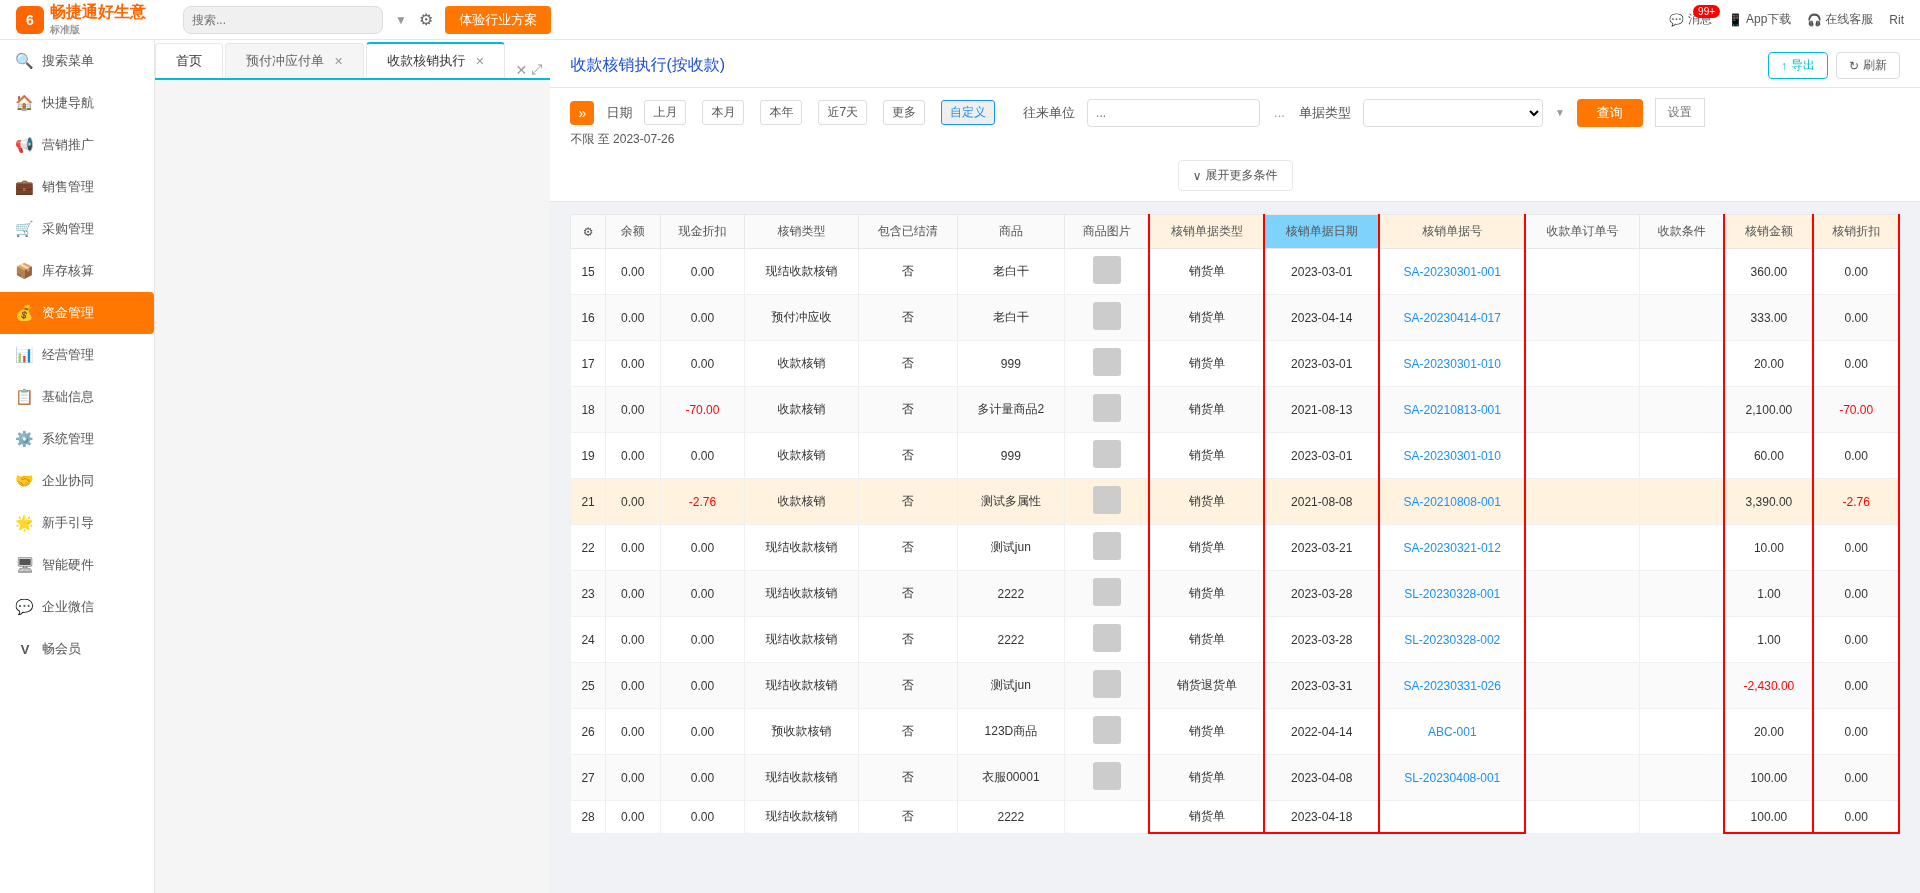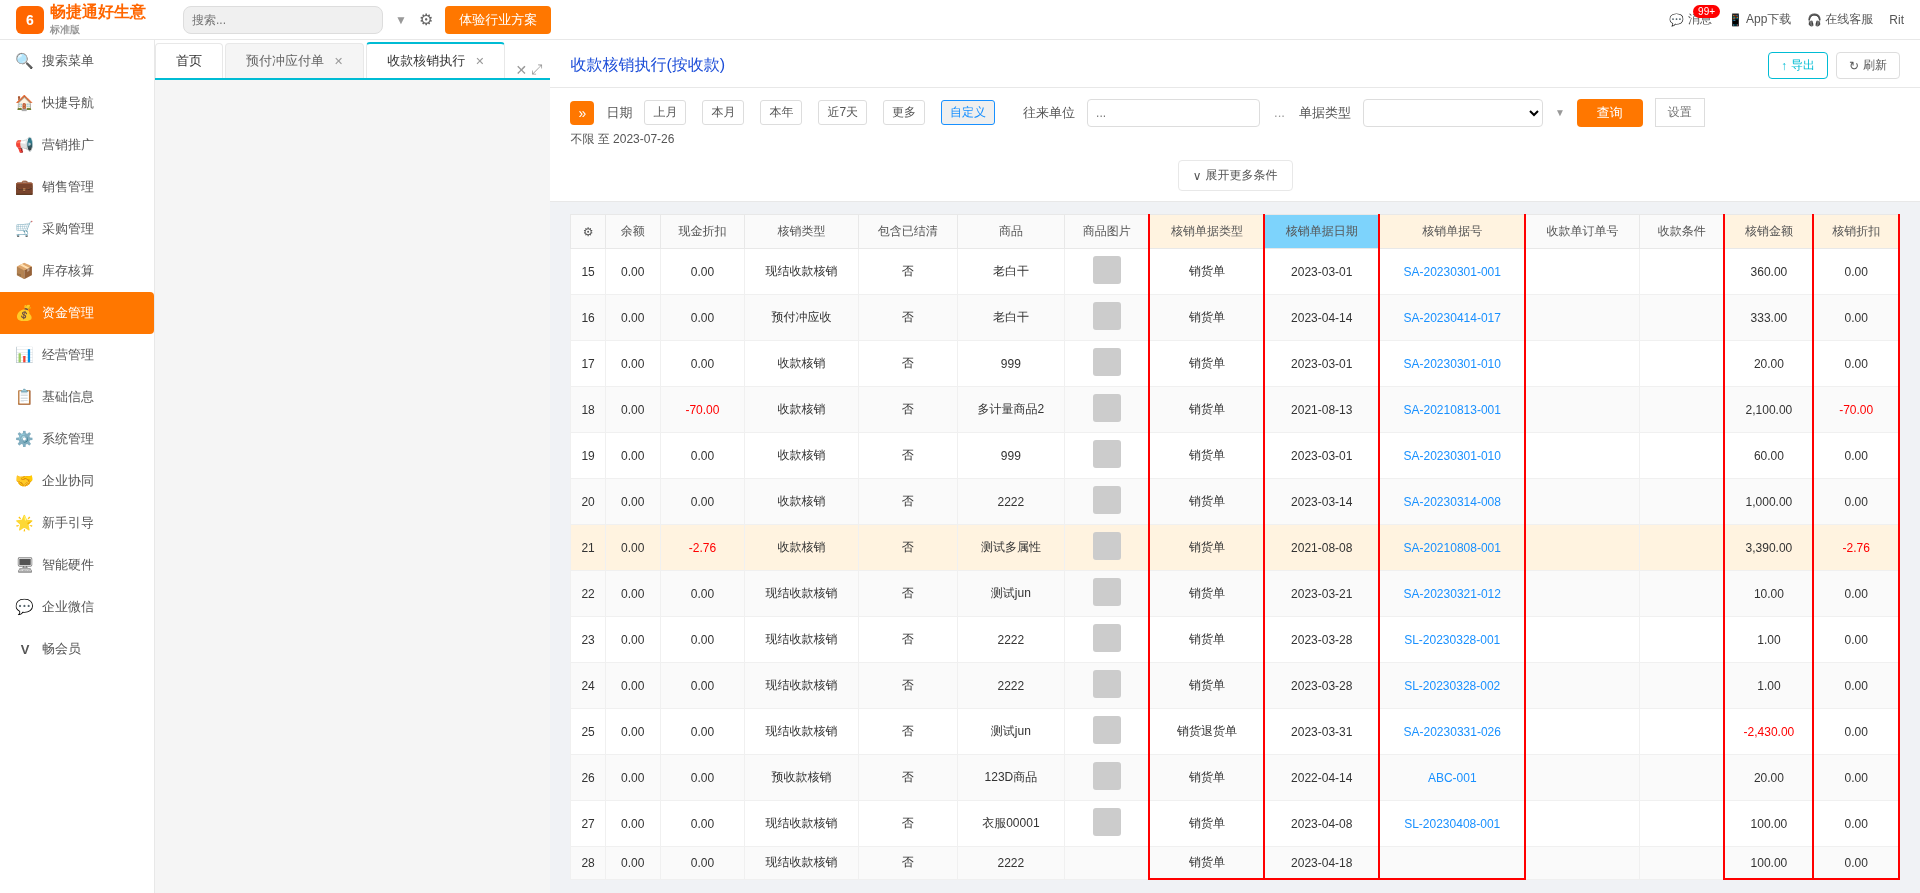--- a/index.html
+++ b/index.html
@@ -362,36 +362,20 @@
       <td>999</td>
       <td><div style="width:28px;height:28px;background:#ccc;border-radius:3px;display:inline-block;"></div></td>
       <td class="col-type">销货单</td>
       <td class="col-date">2023-03-01</td>
       <td class="col-no"><span class="link-text">SA-20230301-010</span></td>
       <td></td>
       <td></td>
       <td class="col-amount">60.00</td>
       <td class="col-discount">0.00</td>
     </tr>
-                <tr>
-      <td>20</td>
-      <td>0.00</td>
-      <td>0.00</td>
-      <td>收款核销</td>
-      <td>否</td>
-      <td>2222</td>
-      <td><div style="width:28px;height:28px;background:#ccc;border-radius:3px;display:inline-block;"></div></td>
-      <td class="col-type">销货单</td>
-      <td class="col-date">2023-03-14</td>
-      <td class="col-no"><span class="link-text">SA-20230314-008</span></td>
-      <td></td>
-      <td></td>
-      <td class="col-amount">1,000.00</td>
-      <td class="col-discount">0.00</td>
-    </tr>
                 <tr class="highlighted">
       <td>21</td>
       <td>0.00</td>
       <td class="negative" style="color: rgb(255, 0, 0);">-2.76</td>
       <td>收款核销</td>
       <td>否</td>
       <td>测试多属性</td>
       <td><div style="width:28px;height:28px;background:#ccc;border-radius:3px;display:inline-block;"></div></td>
       <td class="col-type">销货单</td>
       <td class="col-date">2021-08-08</td>

